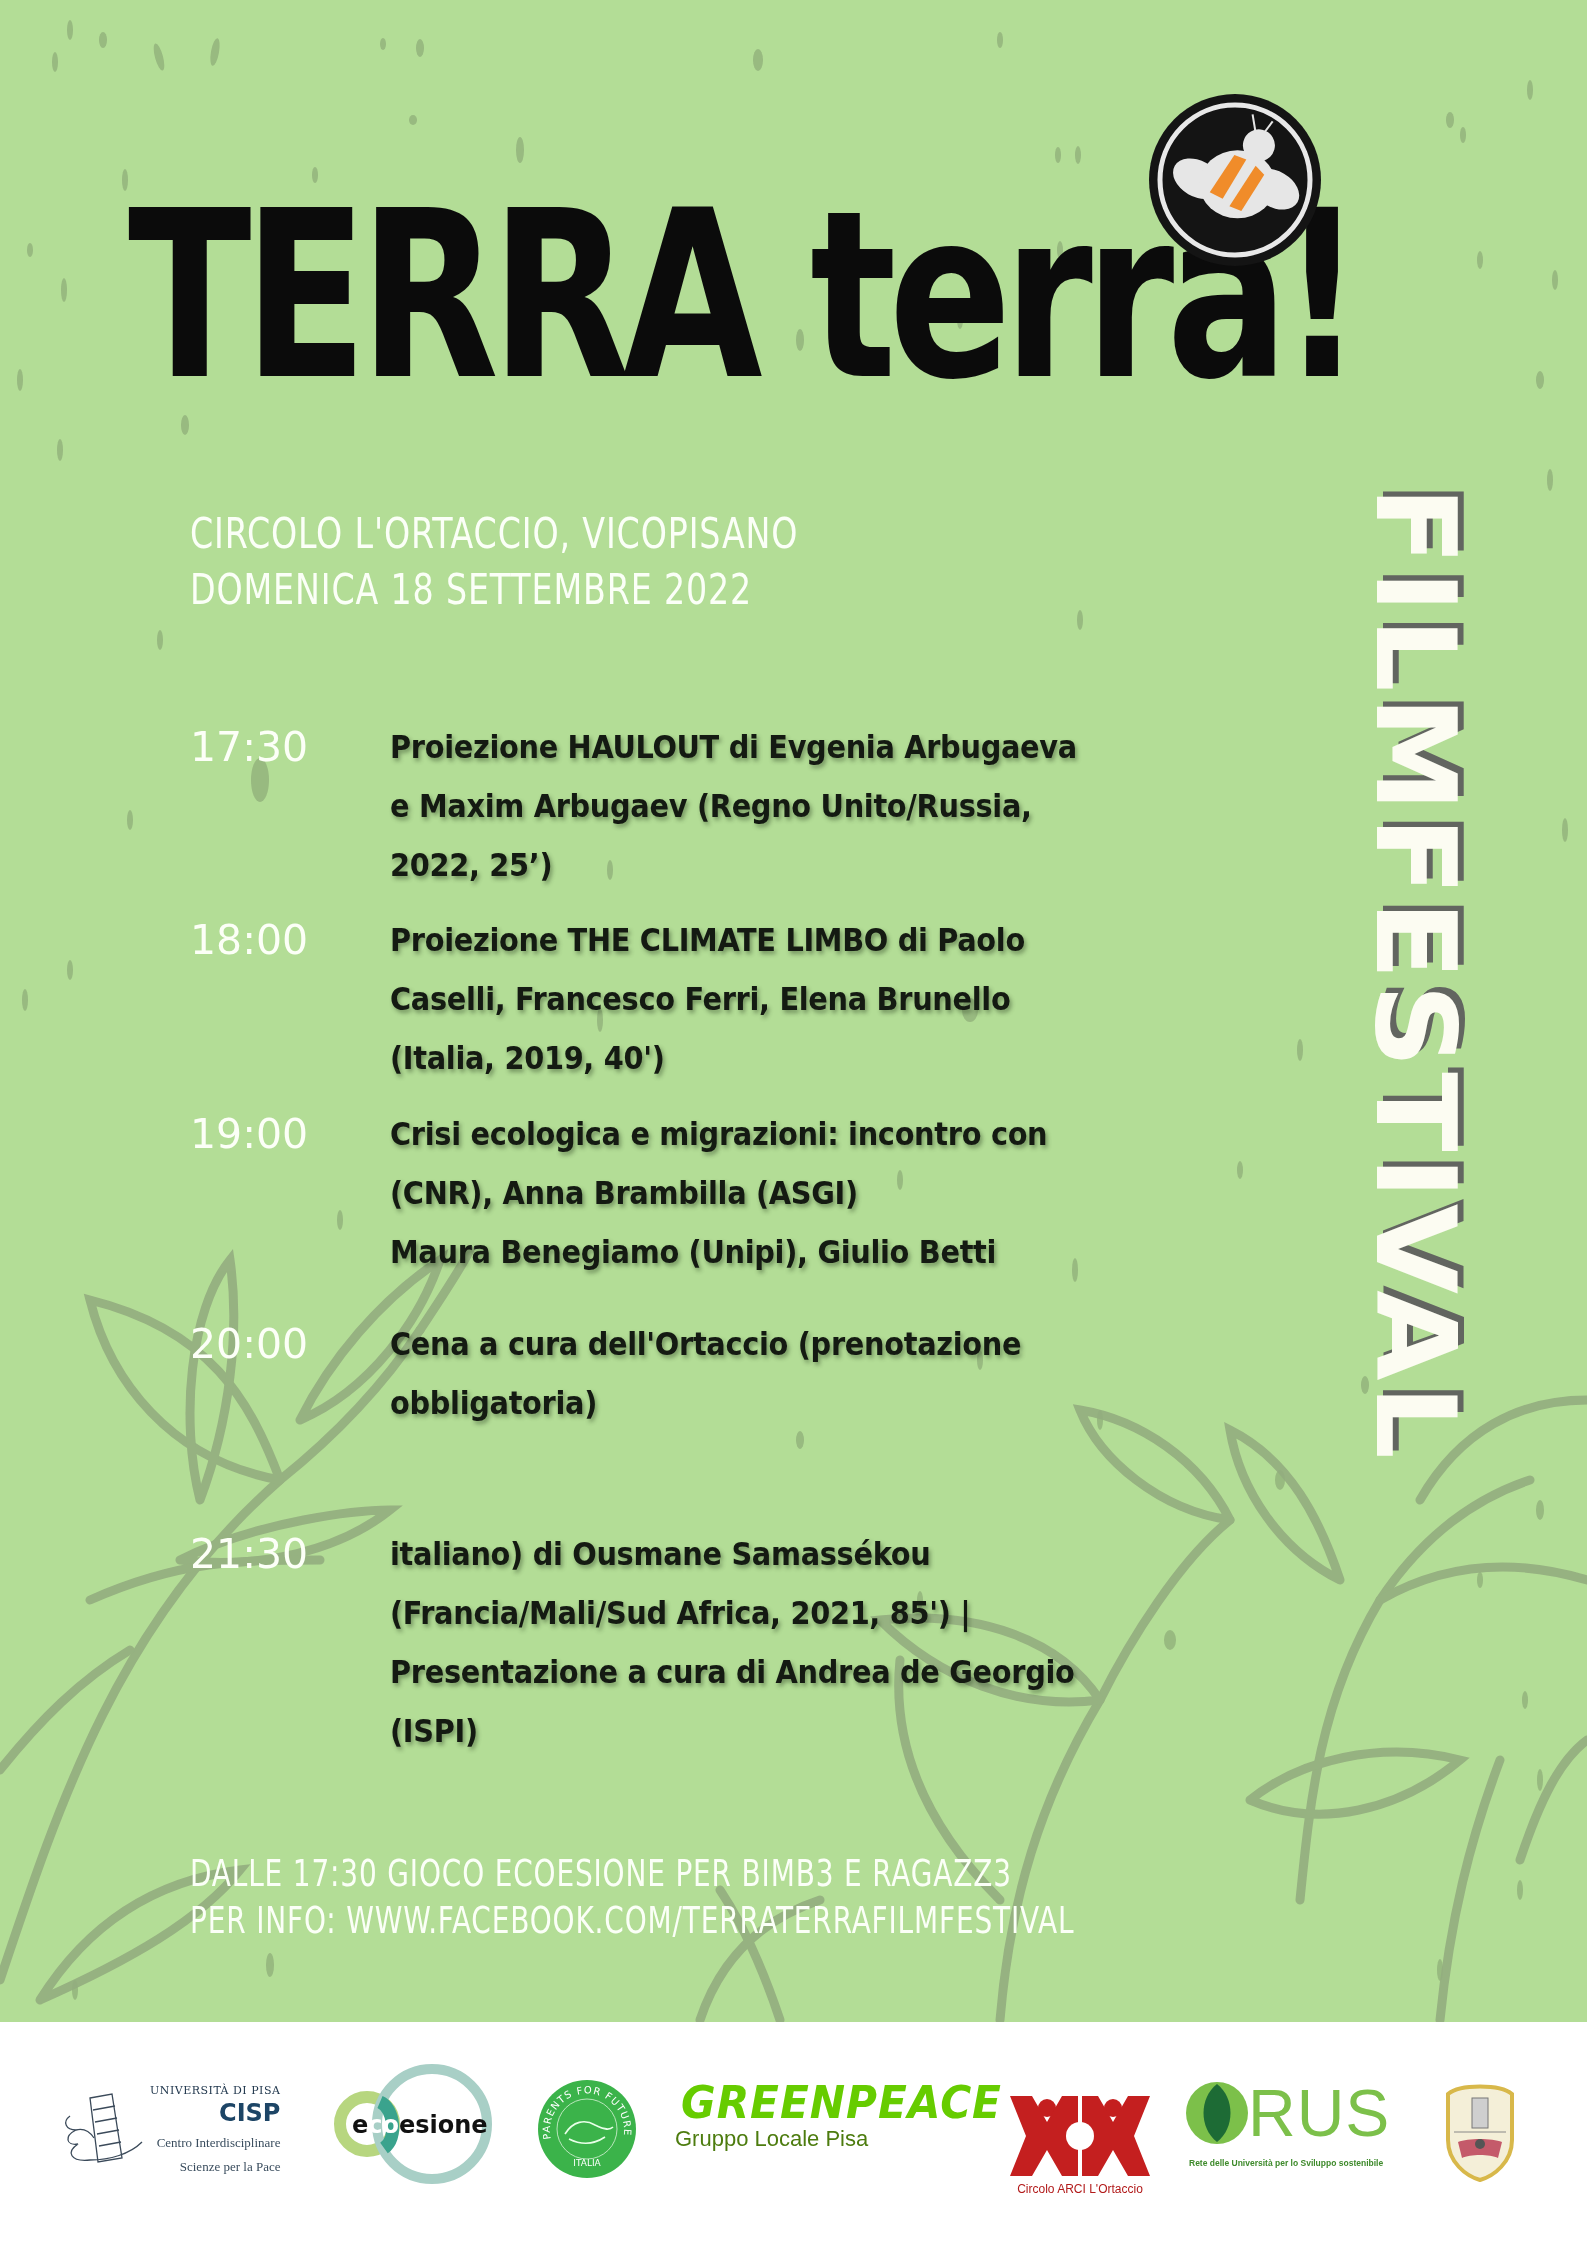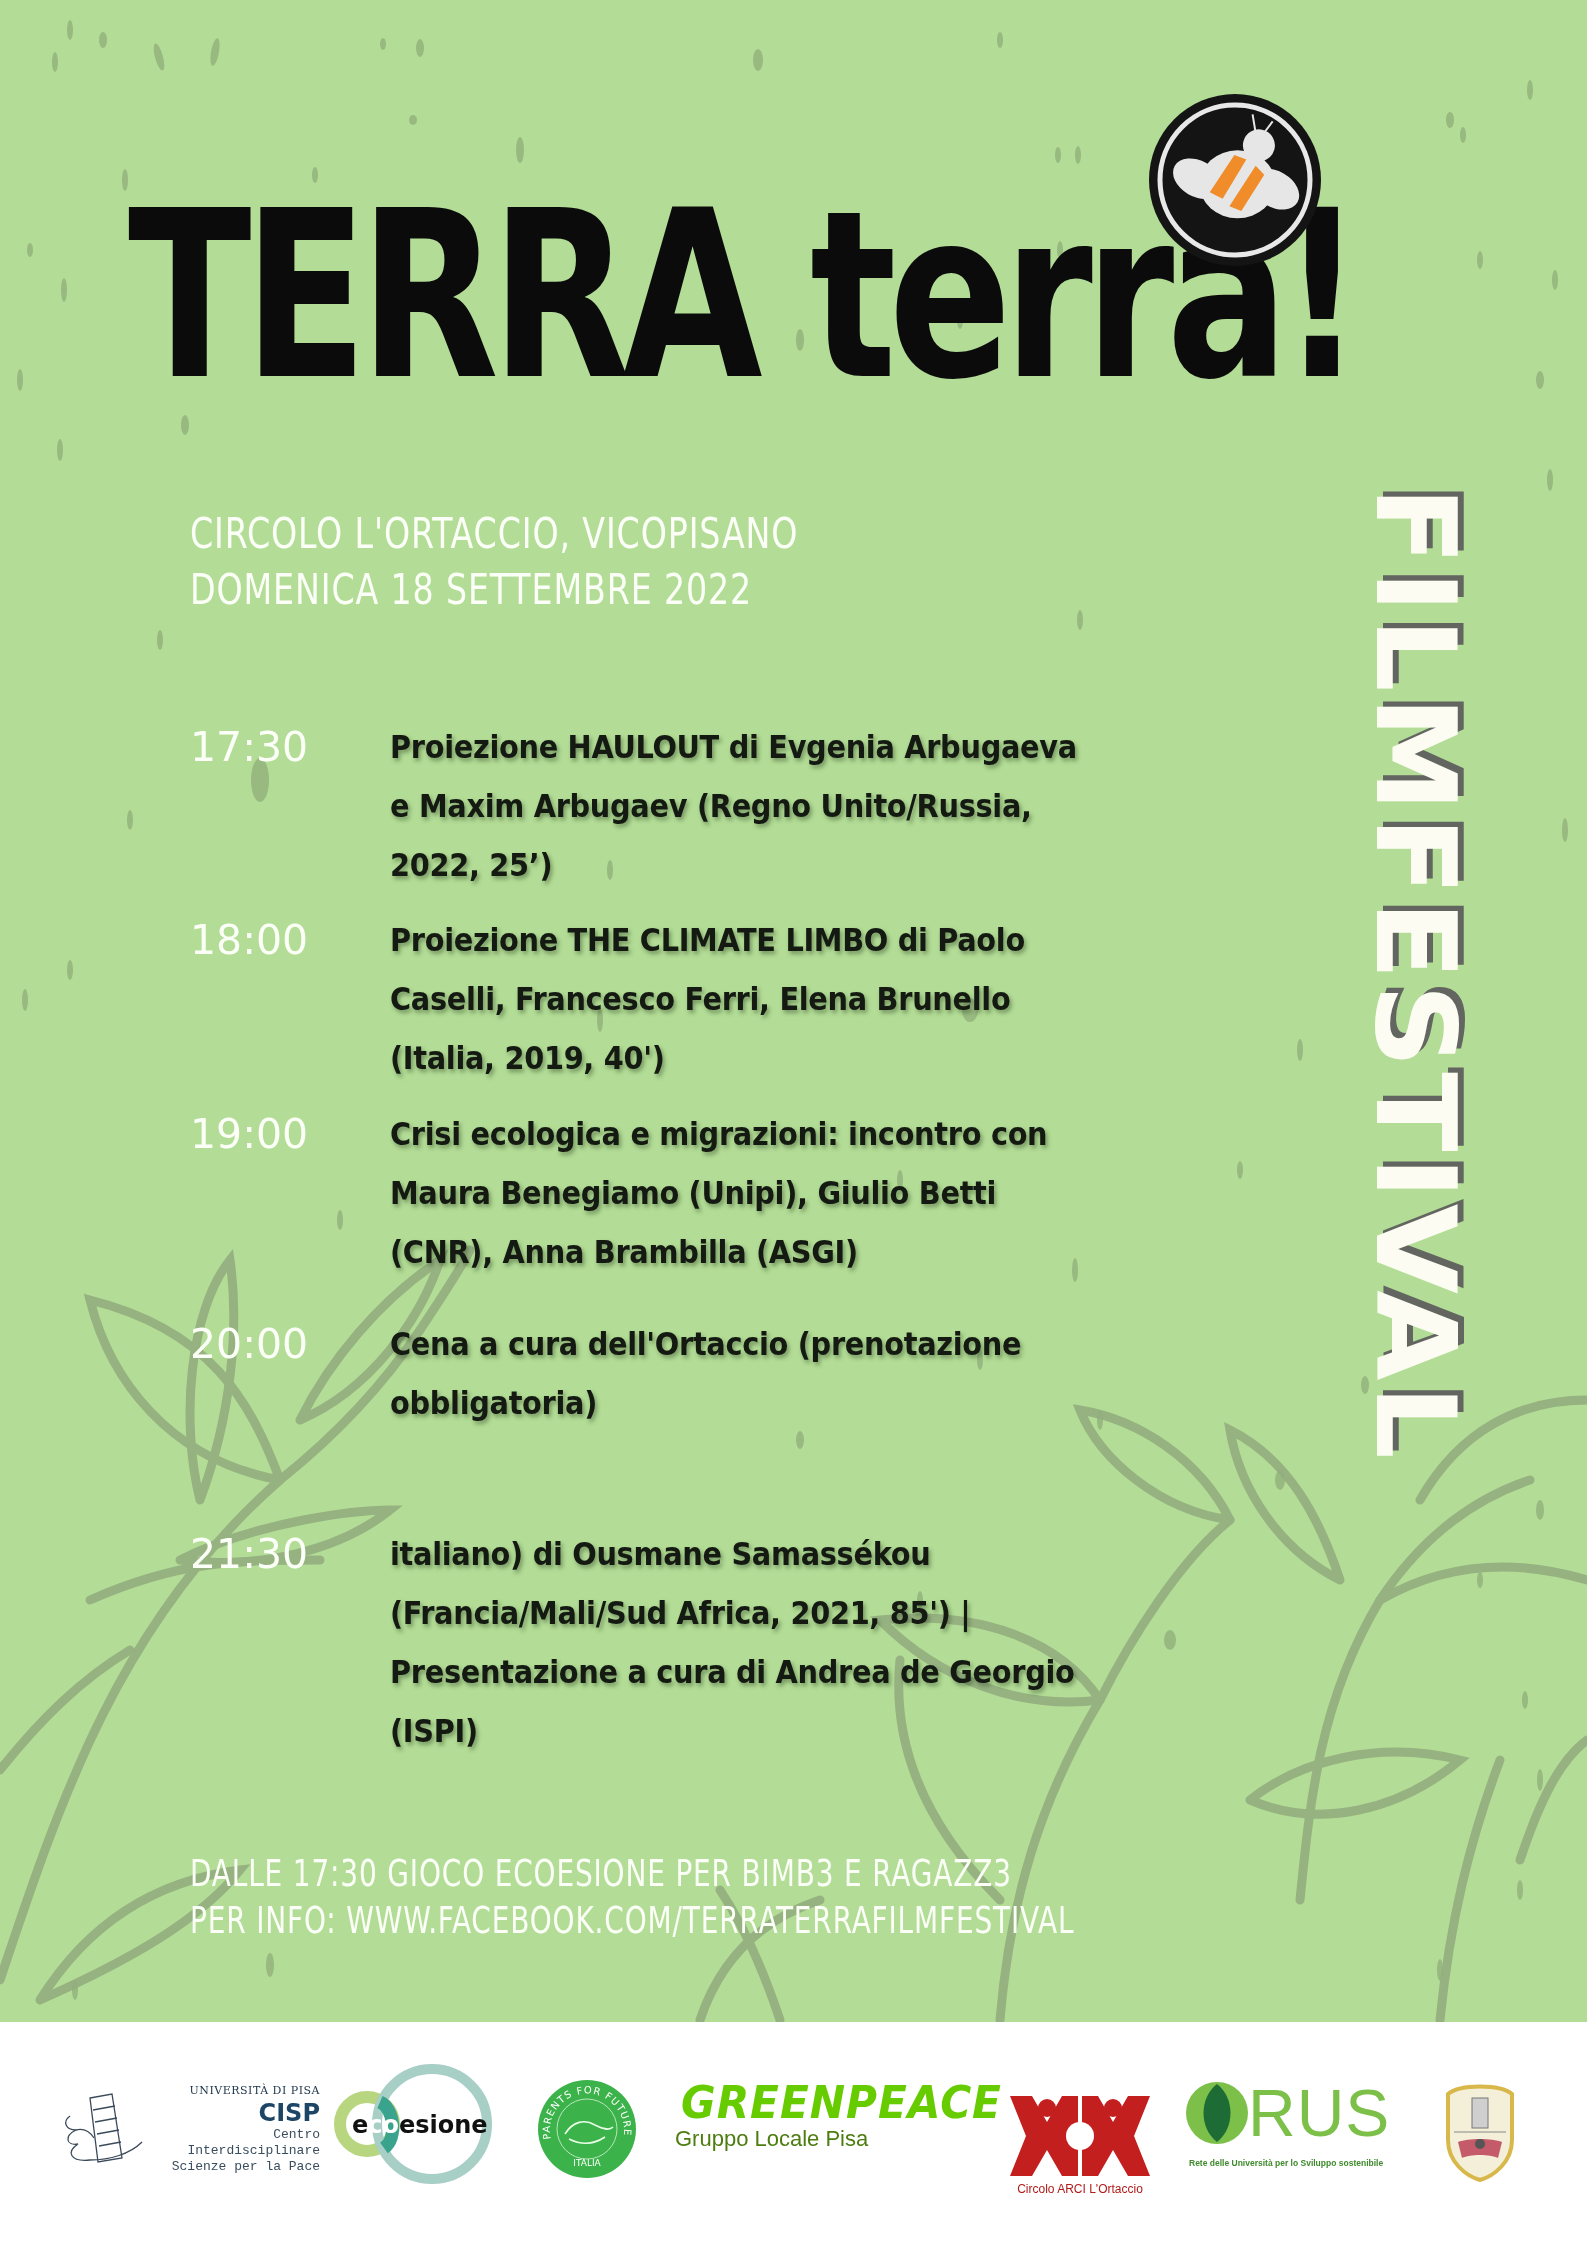--- a/index.html
+++ b/index.html
@@ -65,21 +65,21 @@
   }
   .logos {
     position: absolute; left: 0; top: 2022px; width: 1587px; height: 223px;
     background: #ffffff;
   }
   .logo { position: absolute; }
   .cisp { left: 60px; top: 62px; width: 260px; height: 88px; }
   .cisp-text { position: absolute; left: 90px; top: 0; color: #1e3d5c; text-align: right; }
   .cisp-uni { font-family: "DejaVu Serif", serif; font-size: 11px; letter-spacing: 0.5px; color:#22384e; }
   .cisp-name { font-family: "DejaVu Sans", sans-serif; font-weight: bold; font-size: 24px; color: #1d4566; margin-top: 2px; }
-  .cisp-sub { font-family: Liberation Mono, monospace; font-size: 13px; color: #3a4d5e; line-height: 16px; }
+  .cisp-sub { font-family: Liberation Serif, serif; font-size: 13px; color: #3a4d5e; line-height: 16px; margin-top: 8px; }
   .ecoesione { left: 332px; top: 40px; width: 160px; height: 125px; }
   .pff { left: 537px; top: 57px; width: 100px; height: 100px; }
   .greenpeace { left: 675px; top: 58px; width: 300px; height: 80px; }
   .gp-word {
     font-family: "DejaVu Sans", sans-serif; font-weight: bold; font-style: italic;
     font-size: 44px; color: #66cc00; letter-spacing: 1px; line-height: 46px;
     transform: scaleX(0.96);
   }
   .gp-sub { font-family: "Liberation Sans", sans-serif; font-size: 22px; color: #4d7c0f; line-height: 26px; }
   .arci { left: 1005px; top: 74px; width: 150px; height: 100px; text-align: center; }
@@ -238,22 +238,22 @@
       <div class="slot-desc">
         <div>Proiezione THE CLIMATE LIMBO di Paolo</div>
         <div>Caselli, Francesco Ferri, Elena Brunello</div>
         <div>(Italia, 2019, 40')</div>
       </div>
     </div>
     <div class="slot" style="top:387px">
       <div class="slot-time">19:00</div>
       <div class="slot-desc">
         <div>Crisi ecologica e migrazioni: incontro con</div>
+        <div>(CNR), Anna Brambilla (ASGI)</div>
         <div>Maura Benegiamo (Unipi), Giulio Betti</div>
-        <div>(CNR), Anna Brambilla (ASGI)</div>
       </div>
     </div>
     <div class="slot" style="top:597px">
       <div class="slot-time">20:00</div>
       <div class="slot-desc">
         <div>Cena a cura dell'Ortaccio (prenotazione</div>
         <div>obbligatoria)</div>
       </div>
     </div>
     <div class="slot" style="top:807px">

